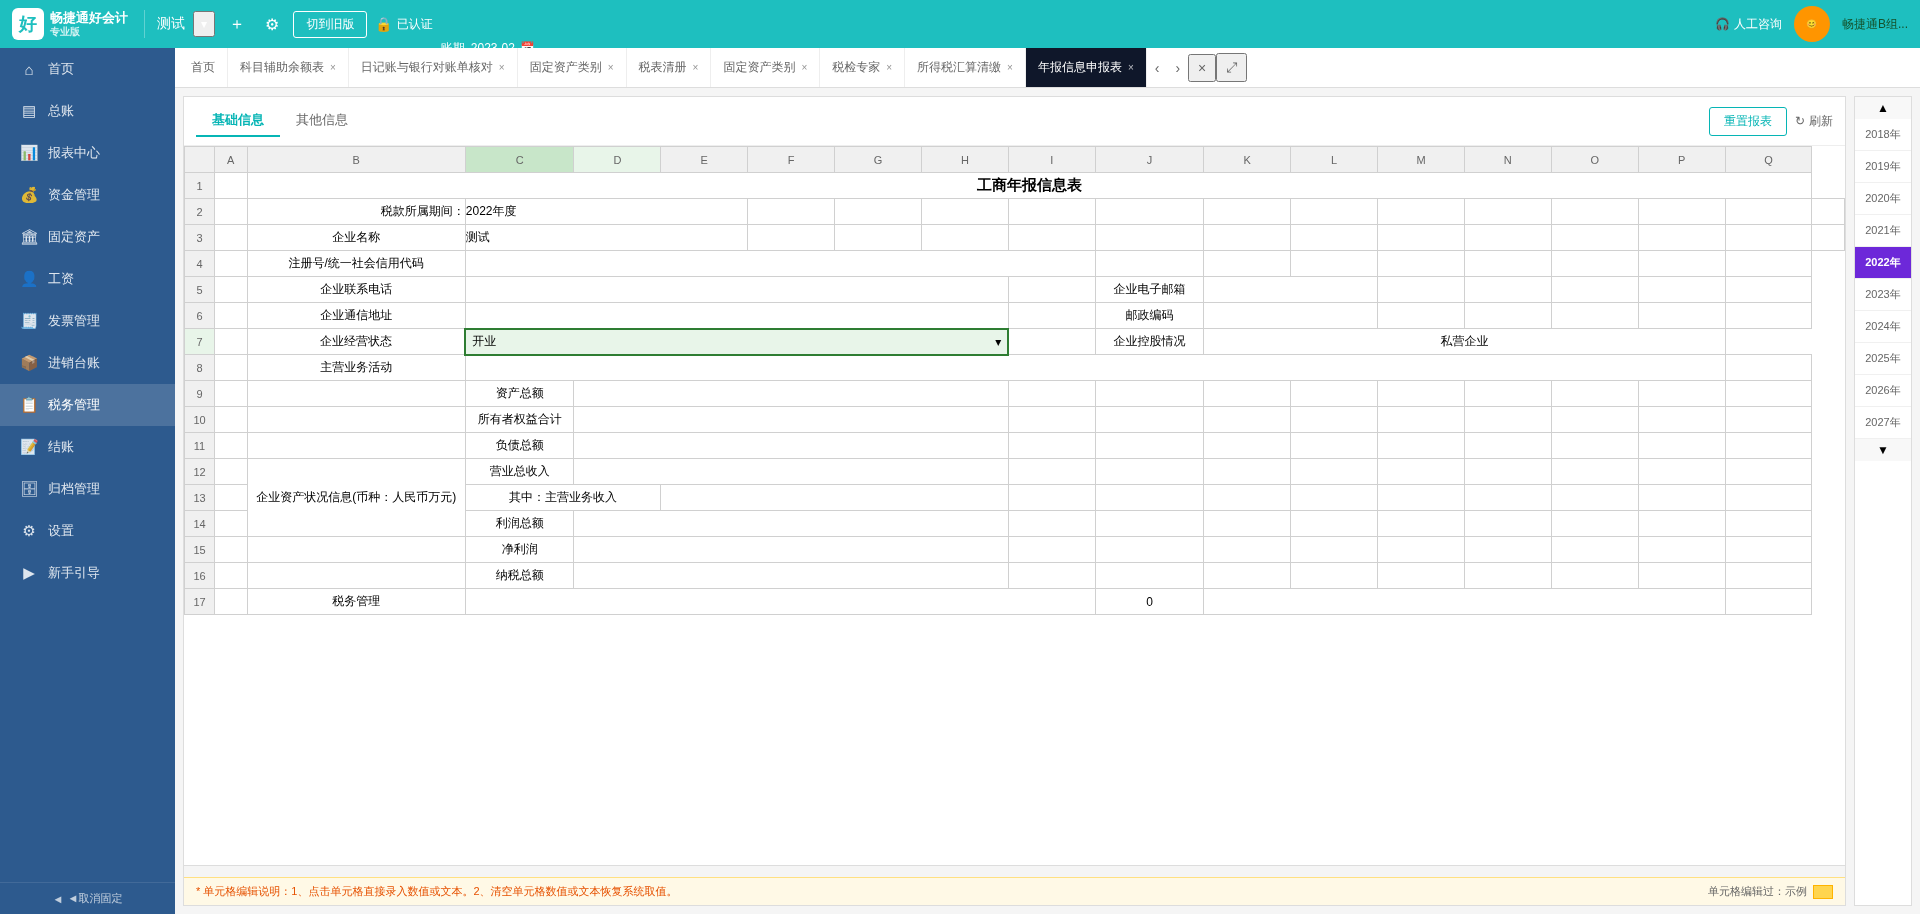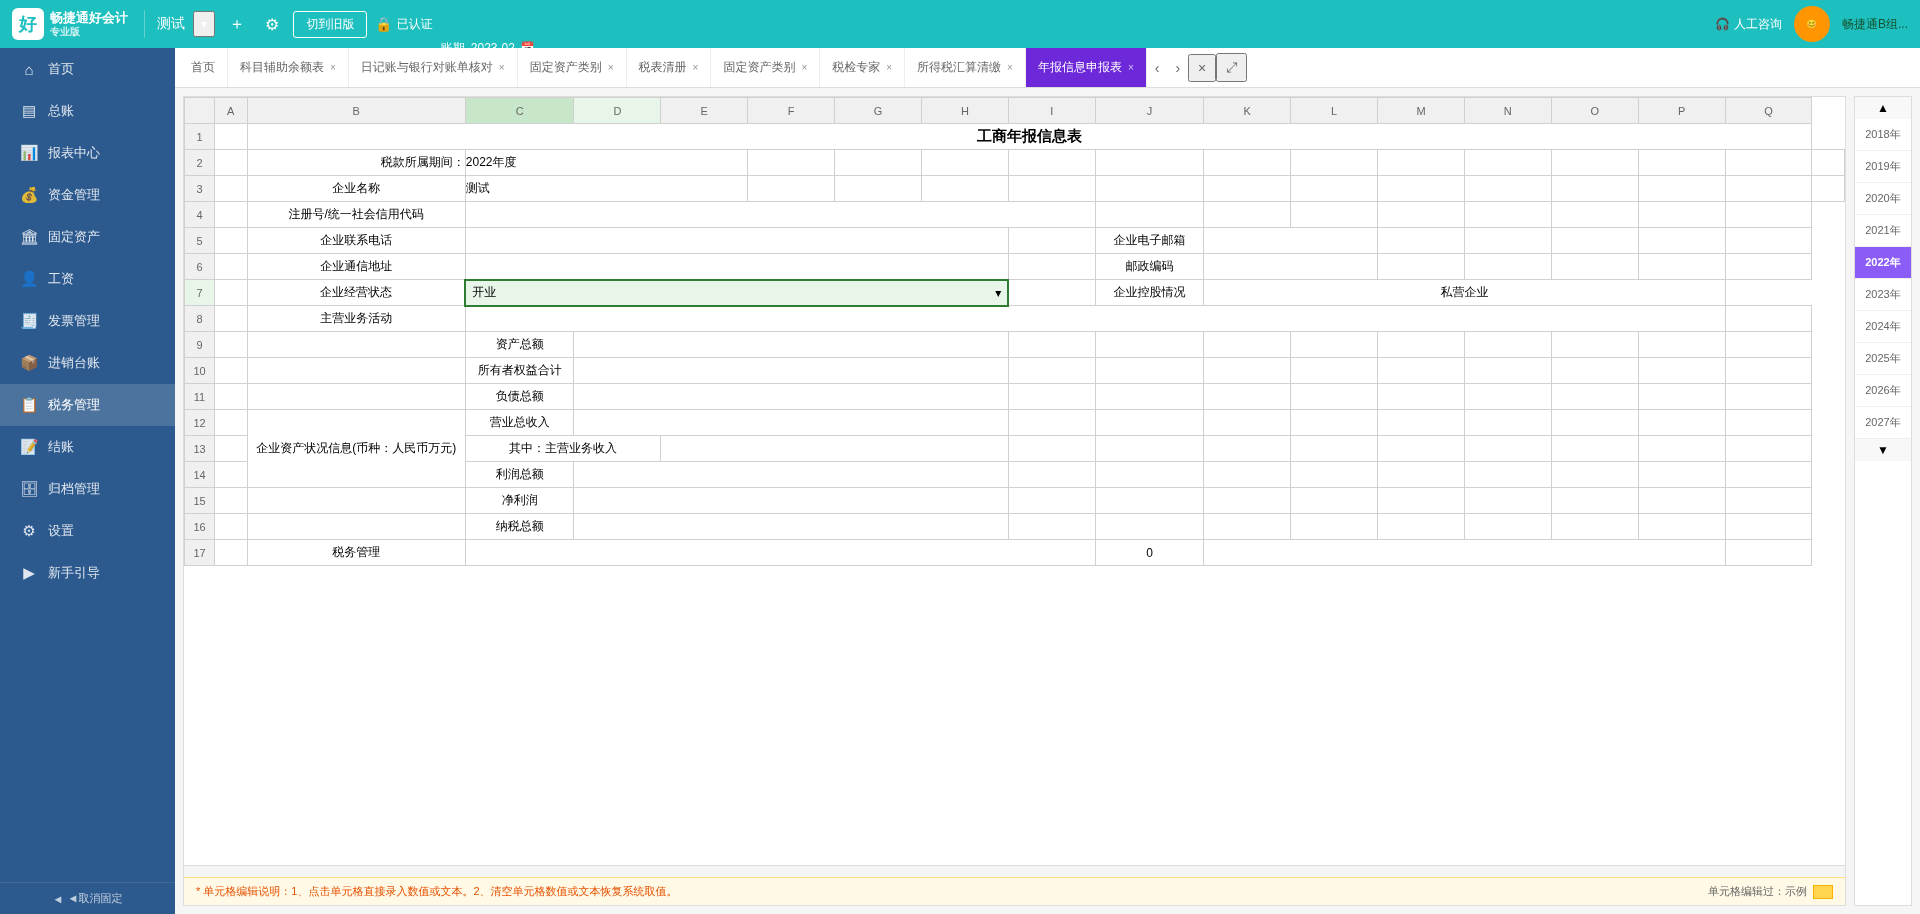--- a/index.html
+++ b/index.html
@@ -34,21 +34,21 @@
     
     .sidebar-scroll { flex: 1; overflow-y: auto; overflow-x: hidden; }
     .sidebar-item { display: flex; align-items: center; gap: 10px; padding: 12px 20px; color: rgba(255,255,255,0.85); cursor: pointer; font-size: 13px; }
     .sidebar-item.active { background: rgba(255,255,255,0.15); color: white; }
     .sidebar-icon { font-size: 15px; width: 18px; text-align: center; }
     .sidebar-collapse-btn { display: flex; align-items: center; justify-content: center; padding: 8px; color: rgba(255,255,255,0.7); cursor: pointer; border-top: 1px solid rgba(255,255,255,0.1); font-size: 11px; gap: 4px; }
 
     
     .tab-bar { display: flex; align-items: center; background: white; border-bottom: 1px solid #ddd; height: 40px; padding: 0 4px; overflow: hidden; flex-shrink: 0; }
     .tab-item { display: flex; align-items: center; padding: 0 12px; height: 40px; font-size: 12px; cursor: pointer; color: #666; border-right: 1px solid #eee; white-space: nowrap; gap: 6px; flex-shrink: 0; }
-    .tab-item.active { background: #6d28d9; color: white; }
+    .tab-item.active { background: #0f172a; color: white; }
     .tab-item .close-icon { font-size: 10px; opacity: 0.7; }
     .tab-item.home { font-weight: normal; }
     .tab-nav-btn { padding: 4px 8px; color: #666; cursor: pointer; background: none; border: none; font-size: 14px; flex-shrink: 0; }
     .tab-close-all { padding: 4px 8px; color: #666; cursor: pointer; font-size: 14px; flex-shrink: 0; }
     .tab-expand-btn { padding: 4px 8px; color: #666; cursor: pointer; font-size: 14px; flex-shrink: 0; }
 
     
     .main-content { flex: 1; display: flex; overflow: hidden; padding: 8px; gap: 8px; }
     .spreadsheet-container { flex: 1; background: white; border: 1px solid #ddd; display: flex; flex-direction: column; overflow: hidden; }
 
@@ -72,21 +72,21 @@
     .cell-center { text-align: center; }
     .cell-right { text-align: right; }
     .cell-title { text-align: center; font-size: 15px; font-weight: bold; }
     .cell-selected { background: #e8f5e9; border: 2px solid #2e7d32 !important; }
     .dropdown-cell { display: flex; align-items: center; justify-content: space-between; padding: 0 6px; }
 
     
     .year-panel { width: 58px; background: white; border: 1px solid #ddd; display: flex; flex-direction: column; overflow: hidden; flex-shrink: 0; }
     .year-panel-nav { display: flex; justify-content: center; padding: 4px; background: #f8f8f8; cursor: pointer; }
     .year-item { padding: 8px 4px; text-align: center; font-size: 11px; cursor: pointer; color: #666; border-bottom: 1px solid #f0f0f0; }
-    .year-item.active { background: #8b5cf6; color: white; font-weight: bold; }
+    .year-item.active { background: #6d28d9; color: white; font-weight: bold; }
 
     
     .status-bar { background: #fff9e6; border-top: 1px solid #ffe082; padding: 6px 12px; font-size: 11px; color: #e65100; display: flex; align-items: center; justify-content: space-between; flex-shrink: 0; }
     .status-example { display: flex; align-items: center; gap: 6px; color: #666; }
     .example-cell { width: 20px; height: 14px; background: #ffd54f; border: 1px solid #ffb300; display: inline-block; }
 
     
     .h-scrollbar { height: 12px; background: #f5f5f5; border-top: 1px solid #ddd; flex-shrink: 0; }
   </style>
 </head>
@@ -232,20 +232,37 @@
         </div>
         <button class="tab-nav-btn">‹</button>
         <button class="tab-nav-btn">›</button>
         <button class="tab-close-all">×</button>
         <button class="tab-expand-btn">⤢</button>
       </div>
 
       <div class="main-content">
         <div class="spreadsheet-container">
 
+          <div class="sheet-toolbar">
+            <div class="sheet-tabs-area">
+              <div class="sheet-tab active">
+                <span>基础信息</span>
+              </div>
+              <div class="sheet-tab">
+                <span>其他信息</span>
+              </div>
+            </div>
+            <div class="sheet-actions">
+              <button class="reset-btn">重置报表</button>
+              <button class="refresh-btn">
+                <span>↻</span>
+                <span>刷新</span>
+              </button>
+            </div>
+          </div>
 
           <div class="spreadsheet-wrapper">
             <table class="spreadsheet">
               <thead>
                 <tr>
                   <th class="col-header corner-header"></th>
                   <th class="col-header">A</th>
                   <th class="col-header" style="min-width:120px;">B</th>
                   <th class="col-header" style="min-width:100px;background:#c8e6c9;">C</th>
                   <th class="col-header" style="min-width:80px;background:#e8f5e9;">D</th>

